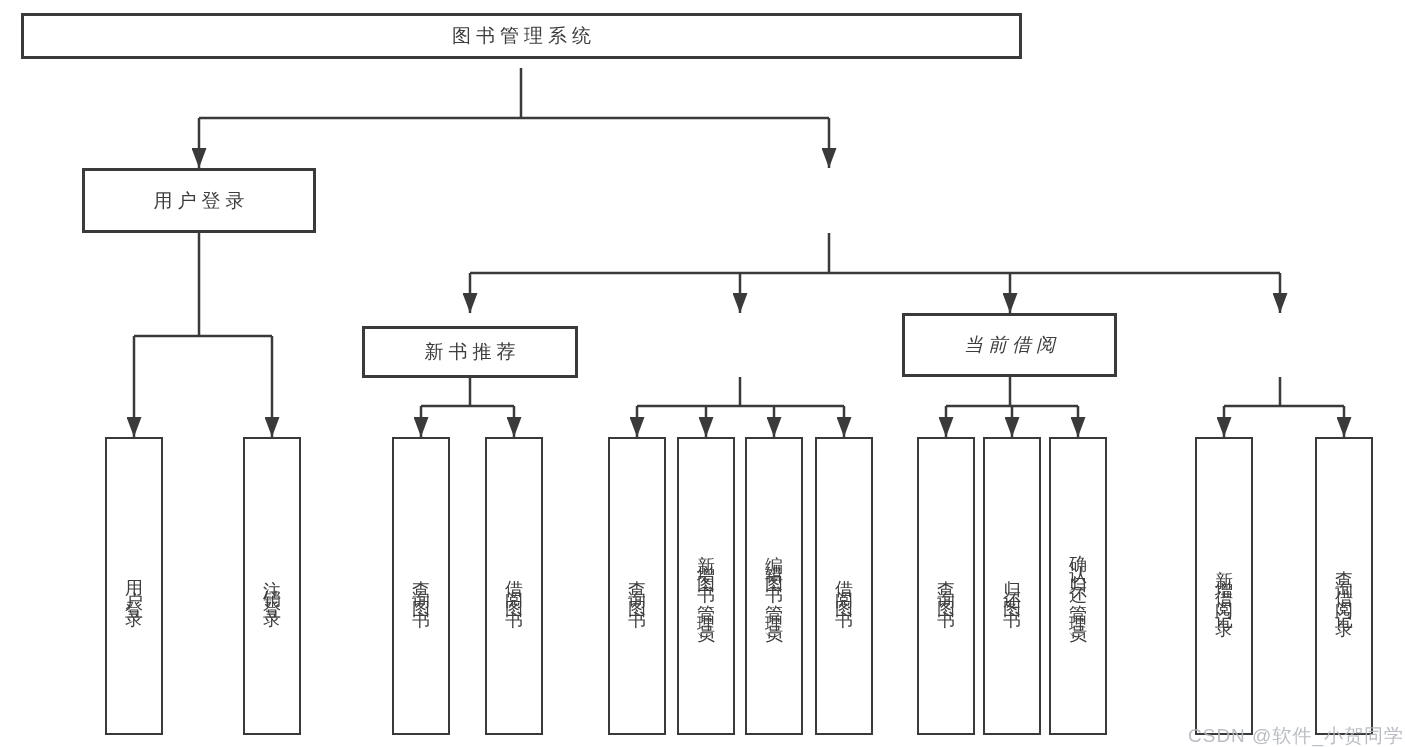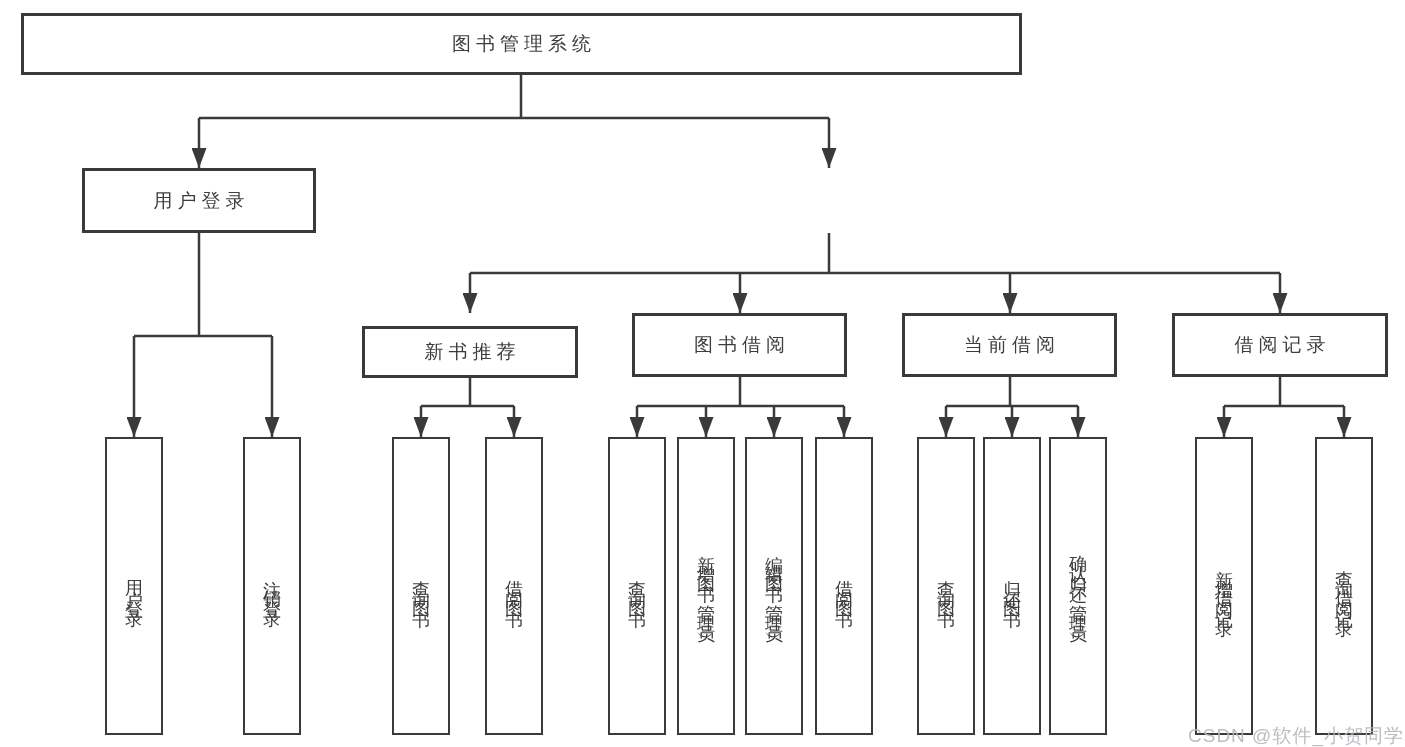--- a/index.html
+++ b/index.html
@@ -104,39 +104,33 @@
       <line x1="774" y1="406" x2="774" y2="437" marker-end="url(#arrow)"></line>
       <line x1="844" y1="406" x2="844" y2="437" marker-end="url(#arrow)"></line>
       <line x1="946" y1="406" x2="946" y2="437" marker-end="url(#arrow)"></line>
       <line x1="1012" y1="406" x2="1012" y2="437" marker-end="url(#arrow)"></line>
       <line x1="1078" y1="406" x2="1078" y2="437" marker-end="url(#arrow)"></line>
       <line x1="1224" y1="406" x2="1224" y2="437" marker-end="url(#arrow)"></line>
       <line x1="1344" y1="406" x2="1344" y2="437" marker-end="url(#arrow)"></line>
     </g>
   </svg>
 
-  <div class="node" style="left:21px; top:13px; width:1001px; height:62px;">
+  <div class="node" style="left:21px; top:13px; width:1001px; height:46px;">
     <span class="label">图书管理系统</span>
   </div>
 
   <div class="node" style="left:82px; top:168px; width:234px; height:65px;">
     <span class="label">用户登录</span>
   </div>
 
   <div class="node" style="left:362px; top:326px; width:216px; height:52px;text-align:right;">
     <span class="label">新书推荐</span>
   </div>
-  <div class="node" style="left:632px; top:313px; width:215px; height:64px;">
-    <span class="label">图书借阅</span>
-  </div>
-  <div class="node" style="left:902px; top:313px; width:215px; height:64px;">
+  <div class="node" style="left:902px; top:313px; width:215px; height:64px;font-style:italic;">
     <span class="label">当前借阅</span>
-  </div>
-  <div class="node" style="left:1172px; top:313px; width:216px; height:64px;">
-    <span class="label">借阅记录</span>
   </div>
 
   <div class="leaf" style="left:105px;">
     <span class="vlabel">用户登录</span>
   </div>
   <div class="leaf" style="left:243px;">
     <span class="vlabel">注销登录</span>
   </div>
 
   <div class="leaf" style="left:392px;">

